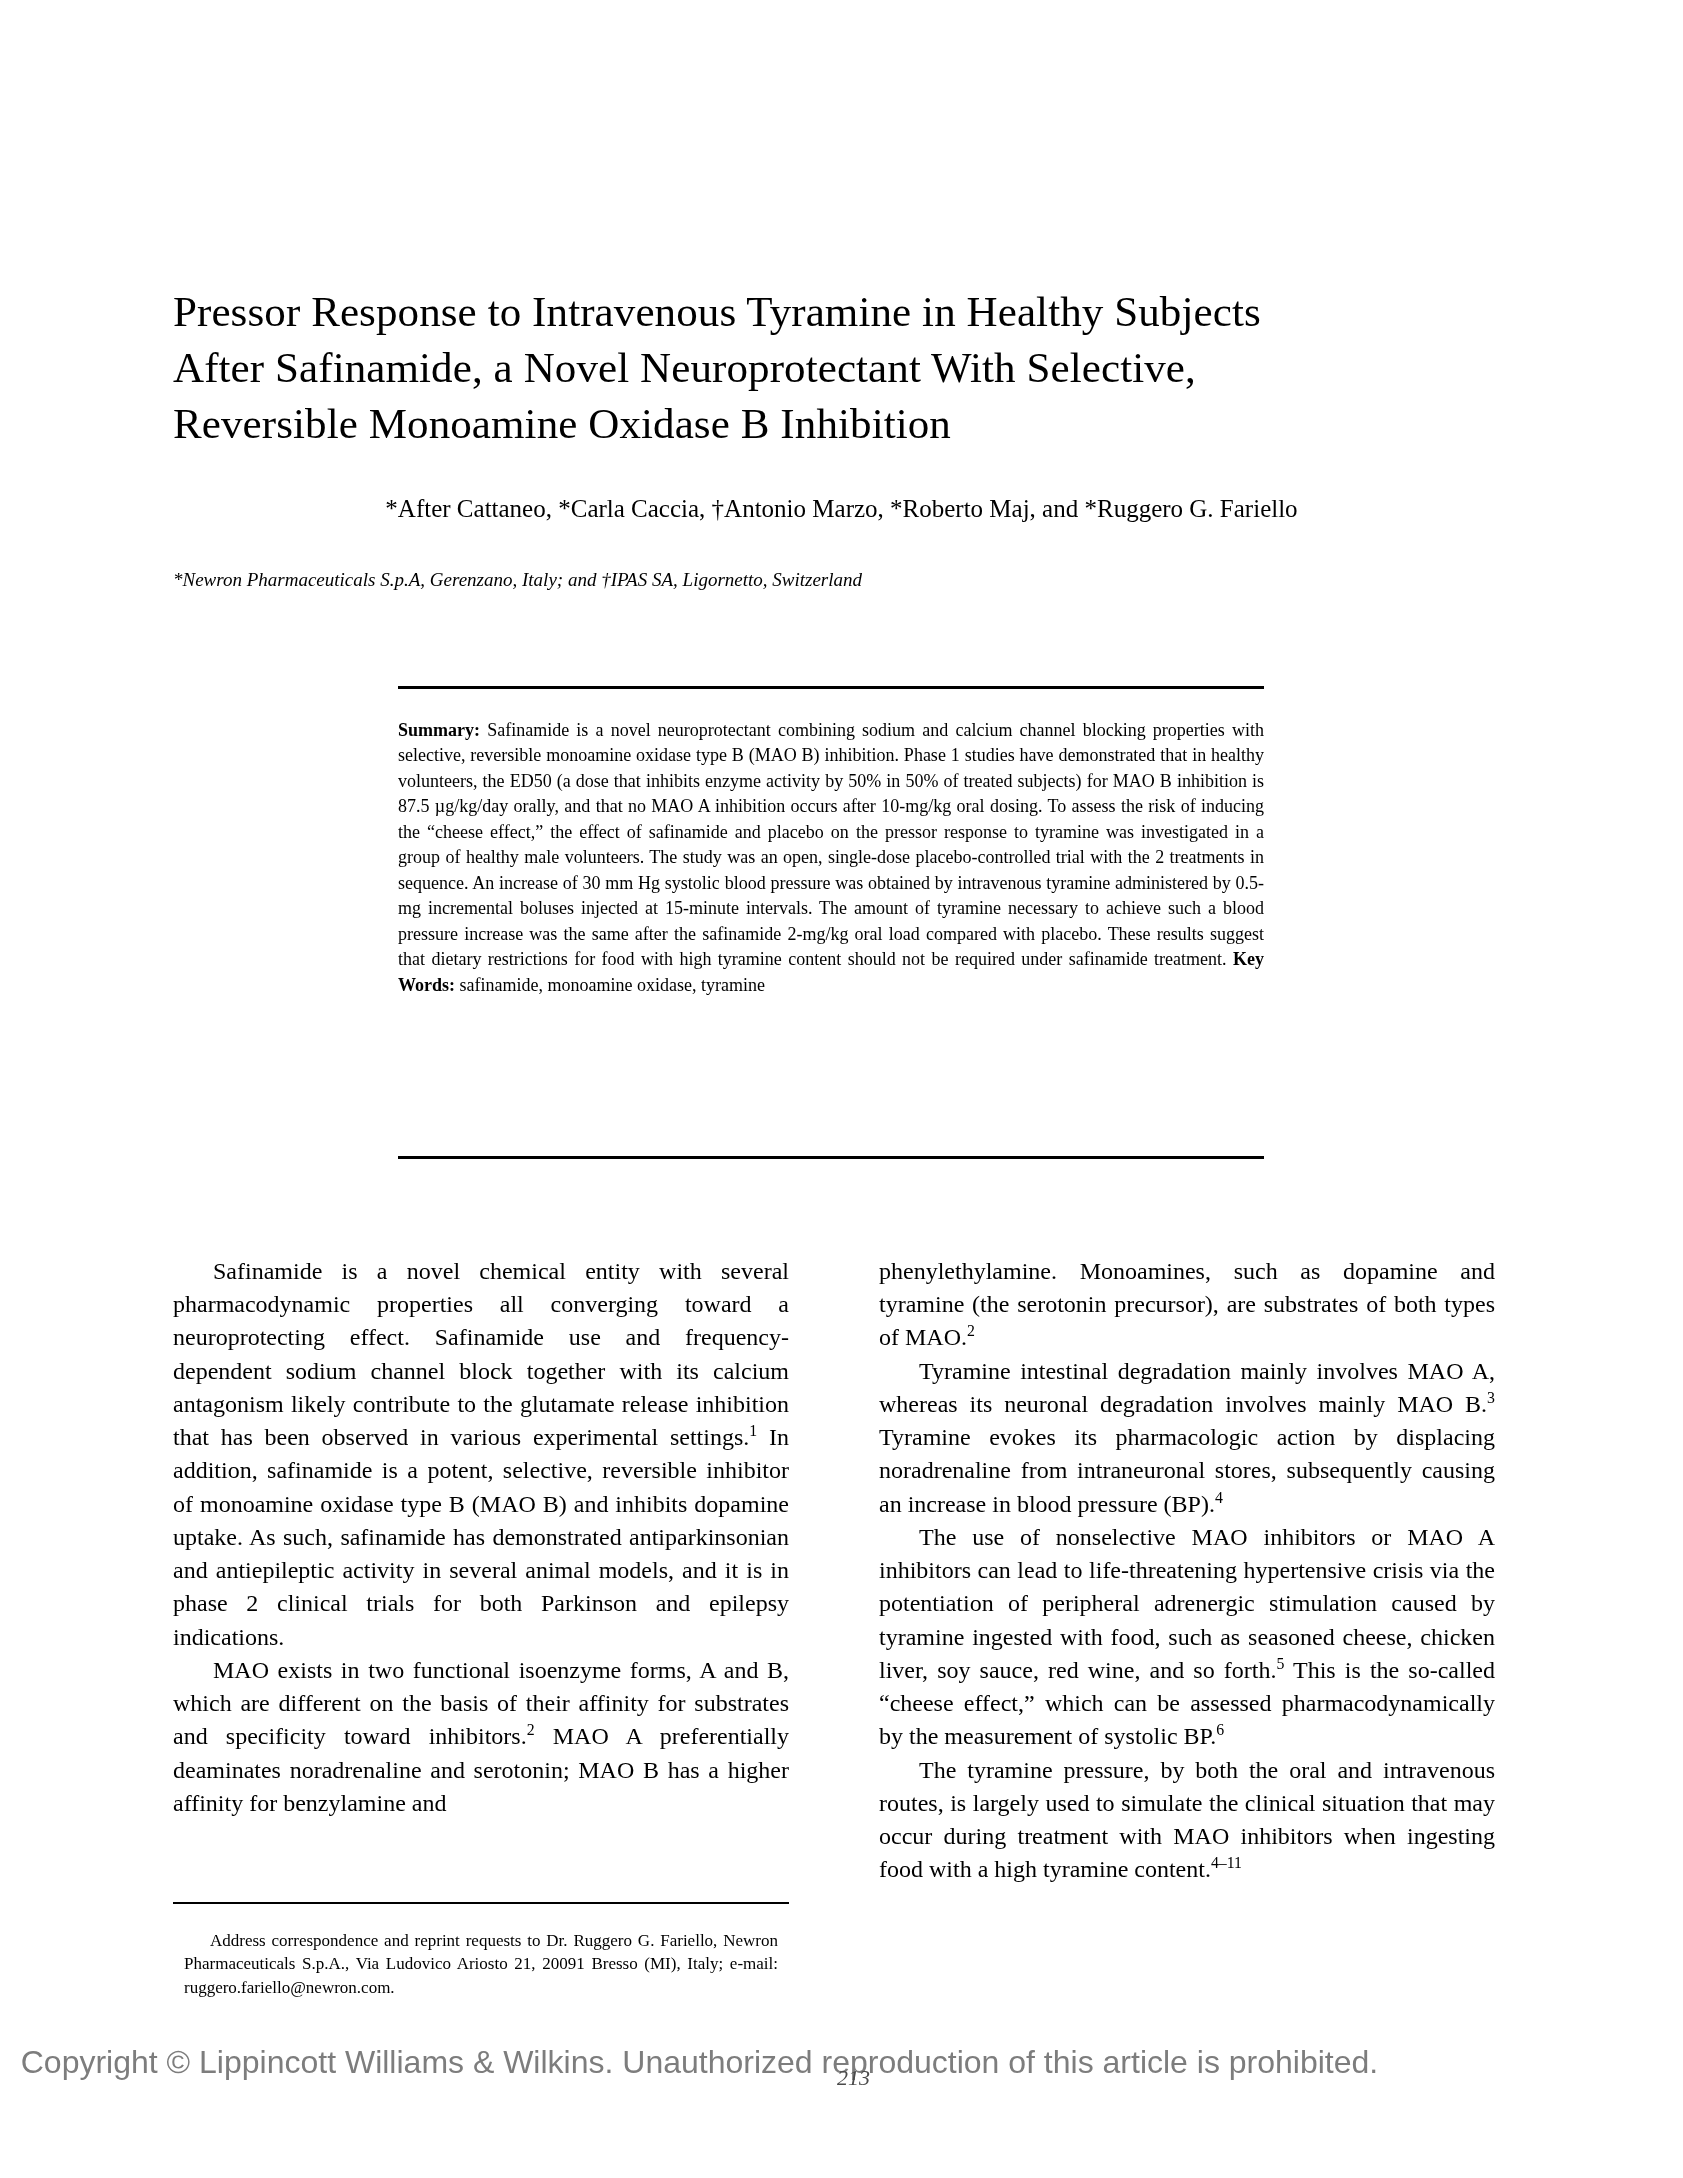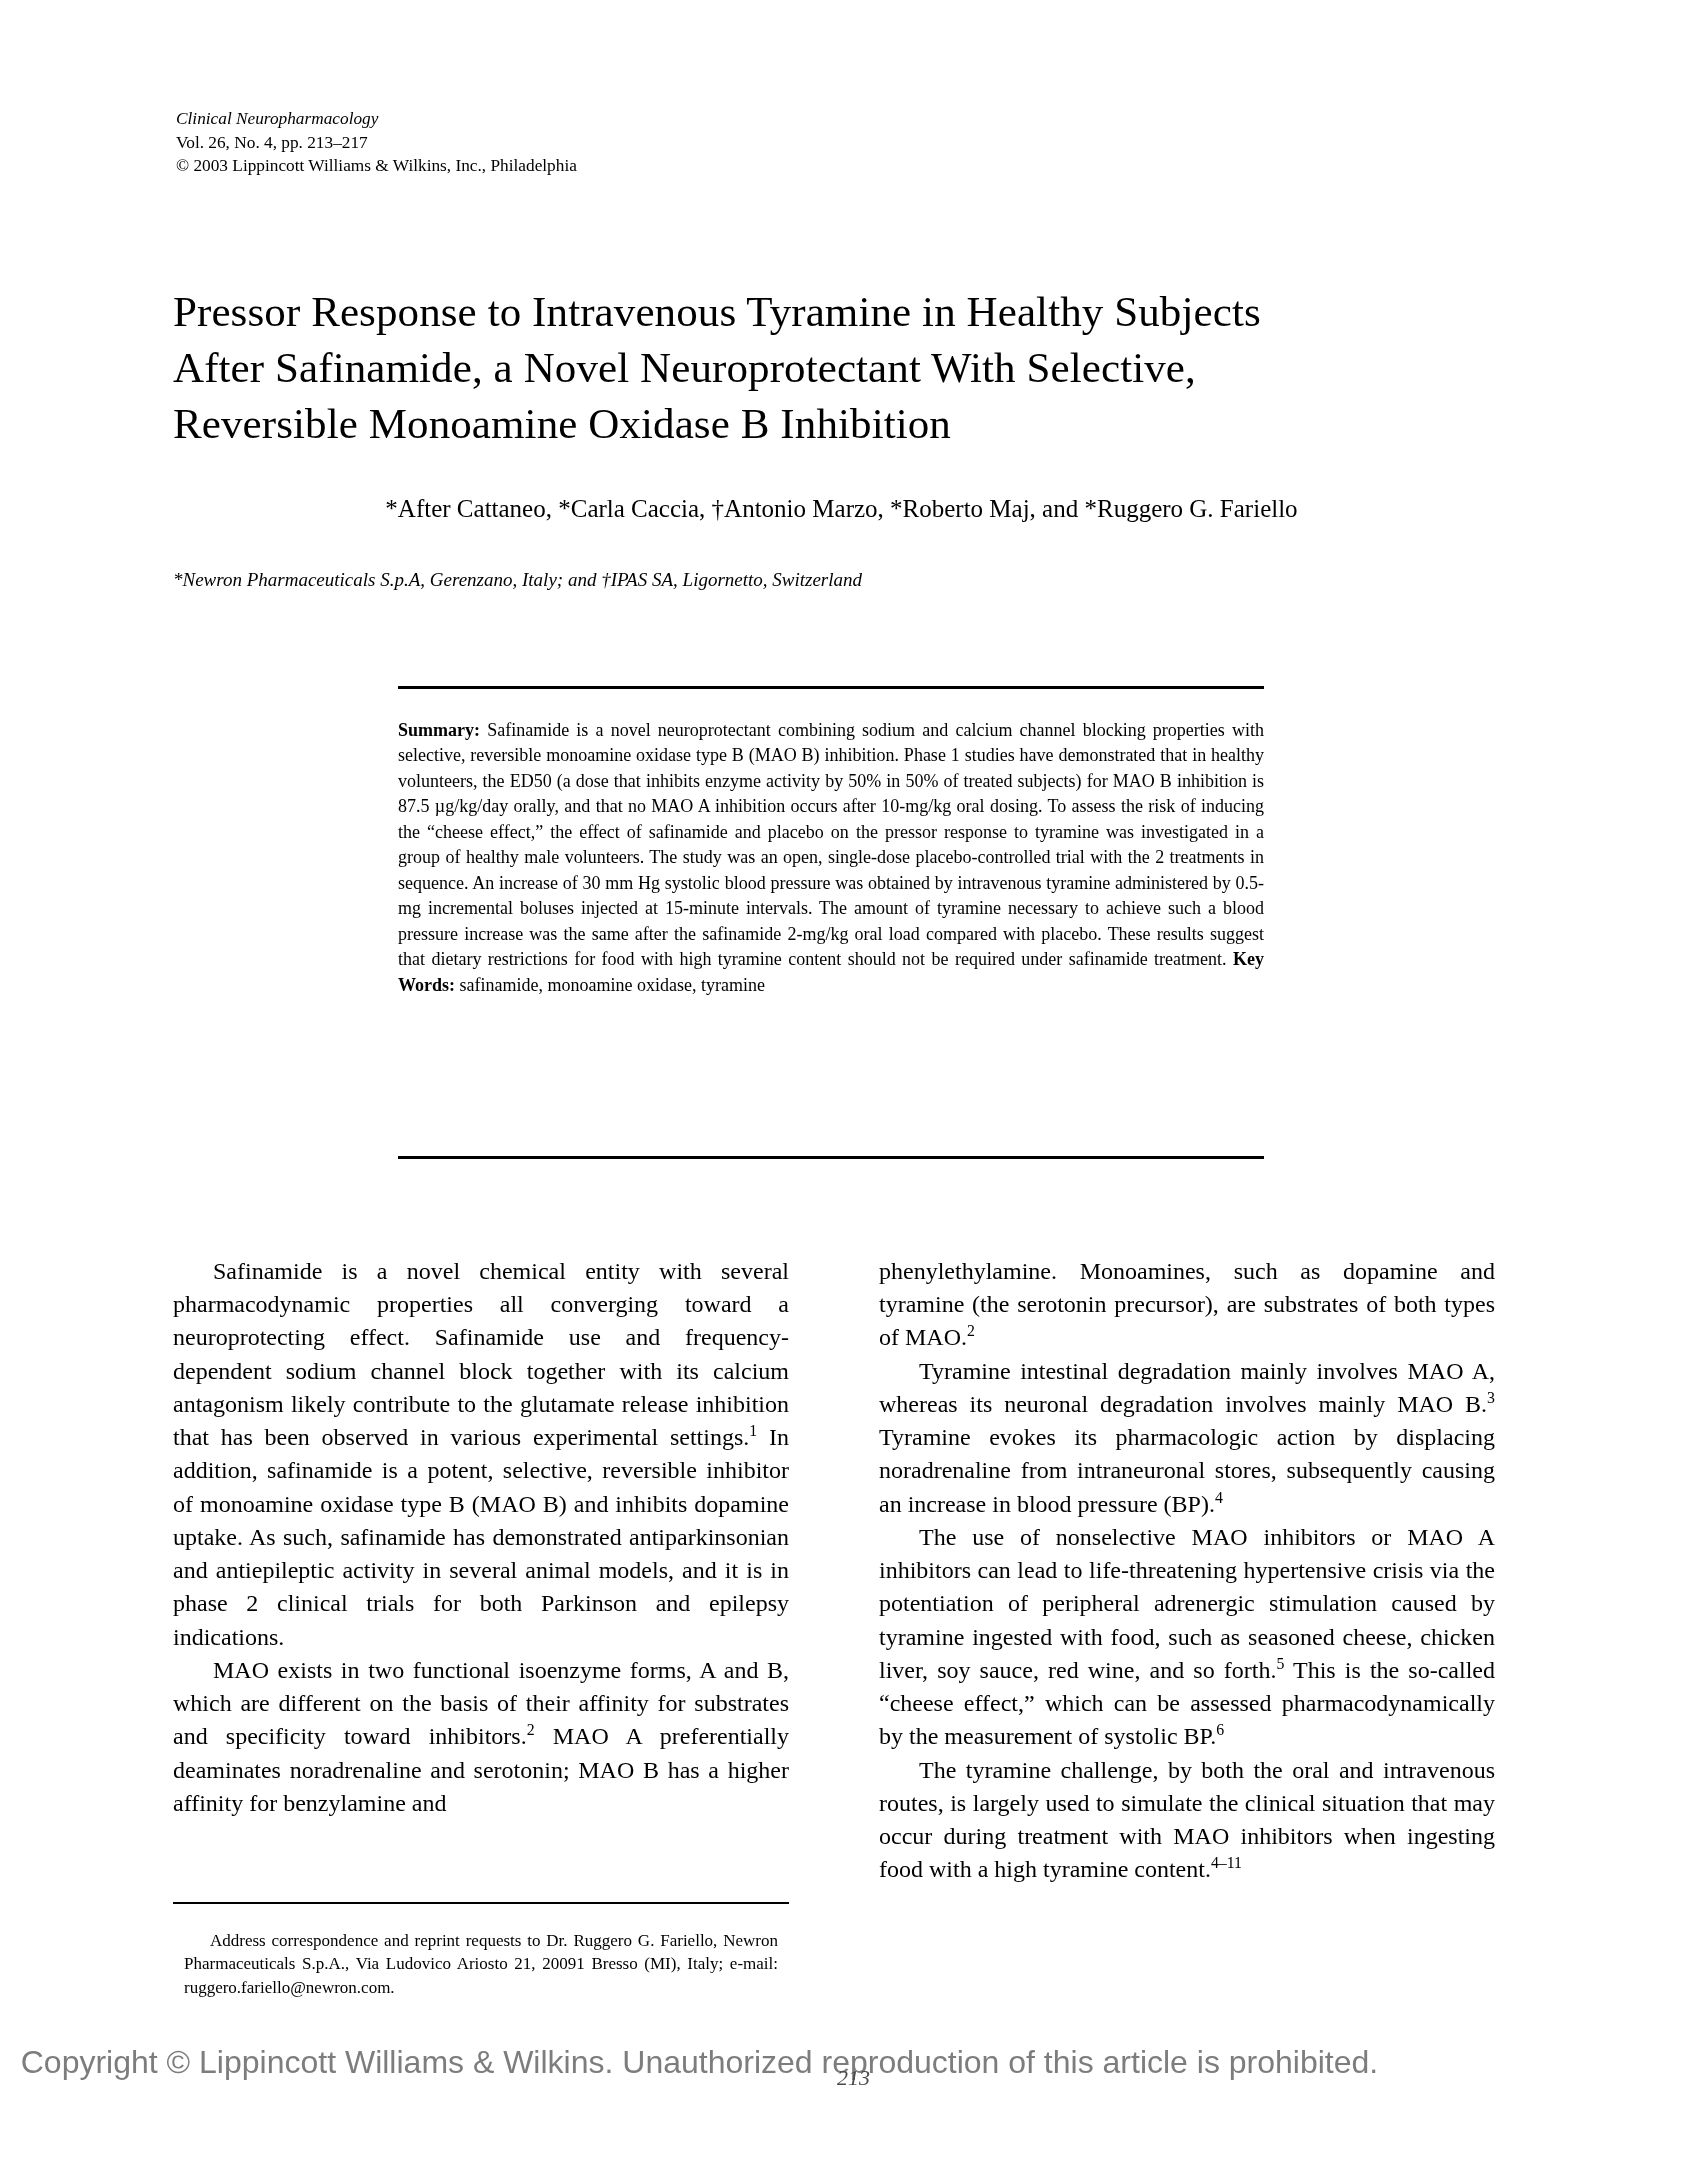--- a/index.html
+++ b/index.html
@@ -96,25 +96,20 @@
     position:absolute; left:0; top:2065px; width:1683px;
     text-align:center;
     font-size:22px; font-style:italic; color:#4a4a4a;padding-left:12px;
   }
 </style>
 </head>
 <body>
 
 <div class="page">
 
-  <div class="journal-head">
-    <div class="jname">Clinical Neuropharmacology</div>
-    <div>Vol. 26, No. 4, pp. 213–217</div>
-    <div>© 2003 Lippincott Williams &amp; Wilkins, Inc., Philadelphia</div>
-  </div>
 
   <h1 class="title">
     <span>Pressor Response to Intravenous Tyramine in Healthy Subjects</span><br>
     <span>After Safinamide, a Novel Neuroprotectant With Selective,</span><br>
     <span>Reversible Monoamine Oxidase B Inhibition</span>
   </h1>
 
   <div class="authors">*After Cattaneo, *Carla Caccia, †Antonio Marzo, *Roberto Maj, and *Ruggero G. Fariello</div>
   <div class="affil">*Newron Pharmaceuticals S.p.A, Gerenzano, Italy; and †IPAS SA, Ligornetto, Switzerland</div>
 
@@ -126,21 +121,21 @@
 
   <div class="col col-left">
     <p><span>Safinamide is a novel chemical entity with several pharmacodynamic properties all converging toward a neuroprotecting effect. Safinamide use and frequency-dependent sodium channel block together with its calcium antagonism likely contribute to the glutamate release inhibition that has been observed in various experimental settings.</span><sup>1</sup><span> In addition, safinamide is a potent, selective, reversible inhibitor of monoamine oxidase type B (MAO B) and inhibits dopamine uptake. As such, safinamide has demonstrated antiparkinsonian and antiepileptic activity in several animal models, and it is in phase 2 clinical trials for both Parkinson and epilepsy indications.</span></p>
     <p><span>MAO exists in two functional isoenzyme forms, A and B, which are different on the basis of their affinity for substrates and specificity toward inhibitors.</span><sup>2</sup><span> MAO A preferentially deaminates noradrenaline and serotonin; MAO B has a higher affinity for benzylamine and</span></p>
   </div>
 
   <div class="col col-right">
     <p style="text-indent:0"><span>phenylethylamine. Monoamines, such as dopamine and tyramine (the serotonin precursor), are substrates of both types of MAO.</span><sup>2</sup></p>
     <p><span>Tyramine intestinal degradation mainly involves MAO A, whereas its neuronal degradation involves mainly MAO B.</span><sup>3</sup><span> Tyramine evokes its pharmacologic action by displacing noradrenaline from intraneuronal stores, subsequently causing an increase in blood pressure (BP).</span><sup>4</sup></p>
     <p><span>The use of nonselective MAO inhibitors or MAO A inhibitors can lead to life-threatening hypertensive crisis via the potentiation of peripheral adrenergic stimulation caused by tyramine ingested with food, such as seasoned cheese, chicken liver, soy sauce, red wine, and so forth.</span><sup>5</sup><span> This is the so-called “cheese effect,” which can be assessed pharmacodynamically by the measurement of systolic BP.</span><sup>6</sup></p>
-    <p><span>The tyramine challenge, by both the oral and intravenous routes, is largely used to simulate the clinical situation that may occur during treatment with MAO inhibitors when ingesting food with a high tyramine content.</span><sup>4–11</sup></p>
+    <p><span>The tyramine pressure, by both the oral and intravenous routes, is largely used to simulate the clinical situation that may occur during treatment with MAO inhibitors when ingesting food with a high tyramine content.</span><sup>4–11</sup></p>
   </div>
 
   <div class="foot-rule"></div>
   <div class="footnote">
     <p>Address correspondence and reprint requests to Dr. Ruggero G. Fariello, Newron Pharmaceuticals S.p.A., Via Ludovico Ariosto 21, 20091 Bresso (MI), Italy; e-mail: ruggero.fariello@newron.com.</p>
   </div>
 
   <div class="watermark">Copyright © Lippincott Williams &amp; Wilkins. Unauthorized reproduction of this article is prohibited.</div>
 
   <div class="pageno">213</div>

